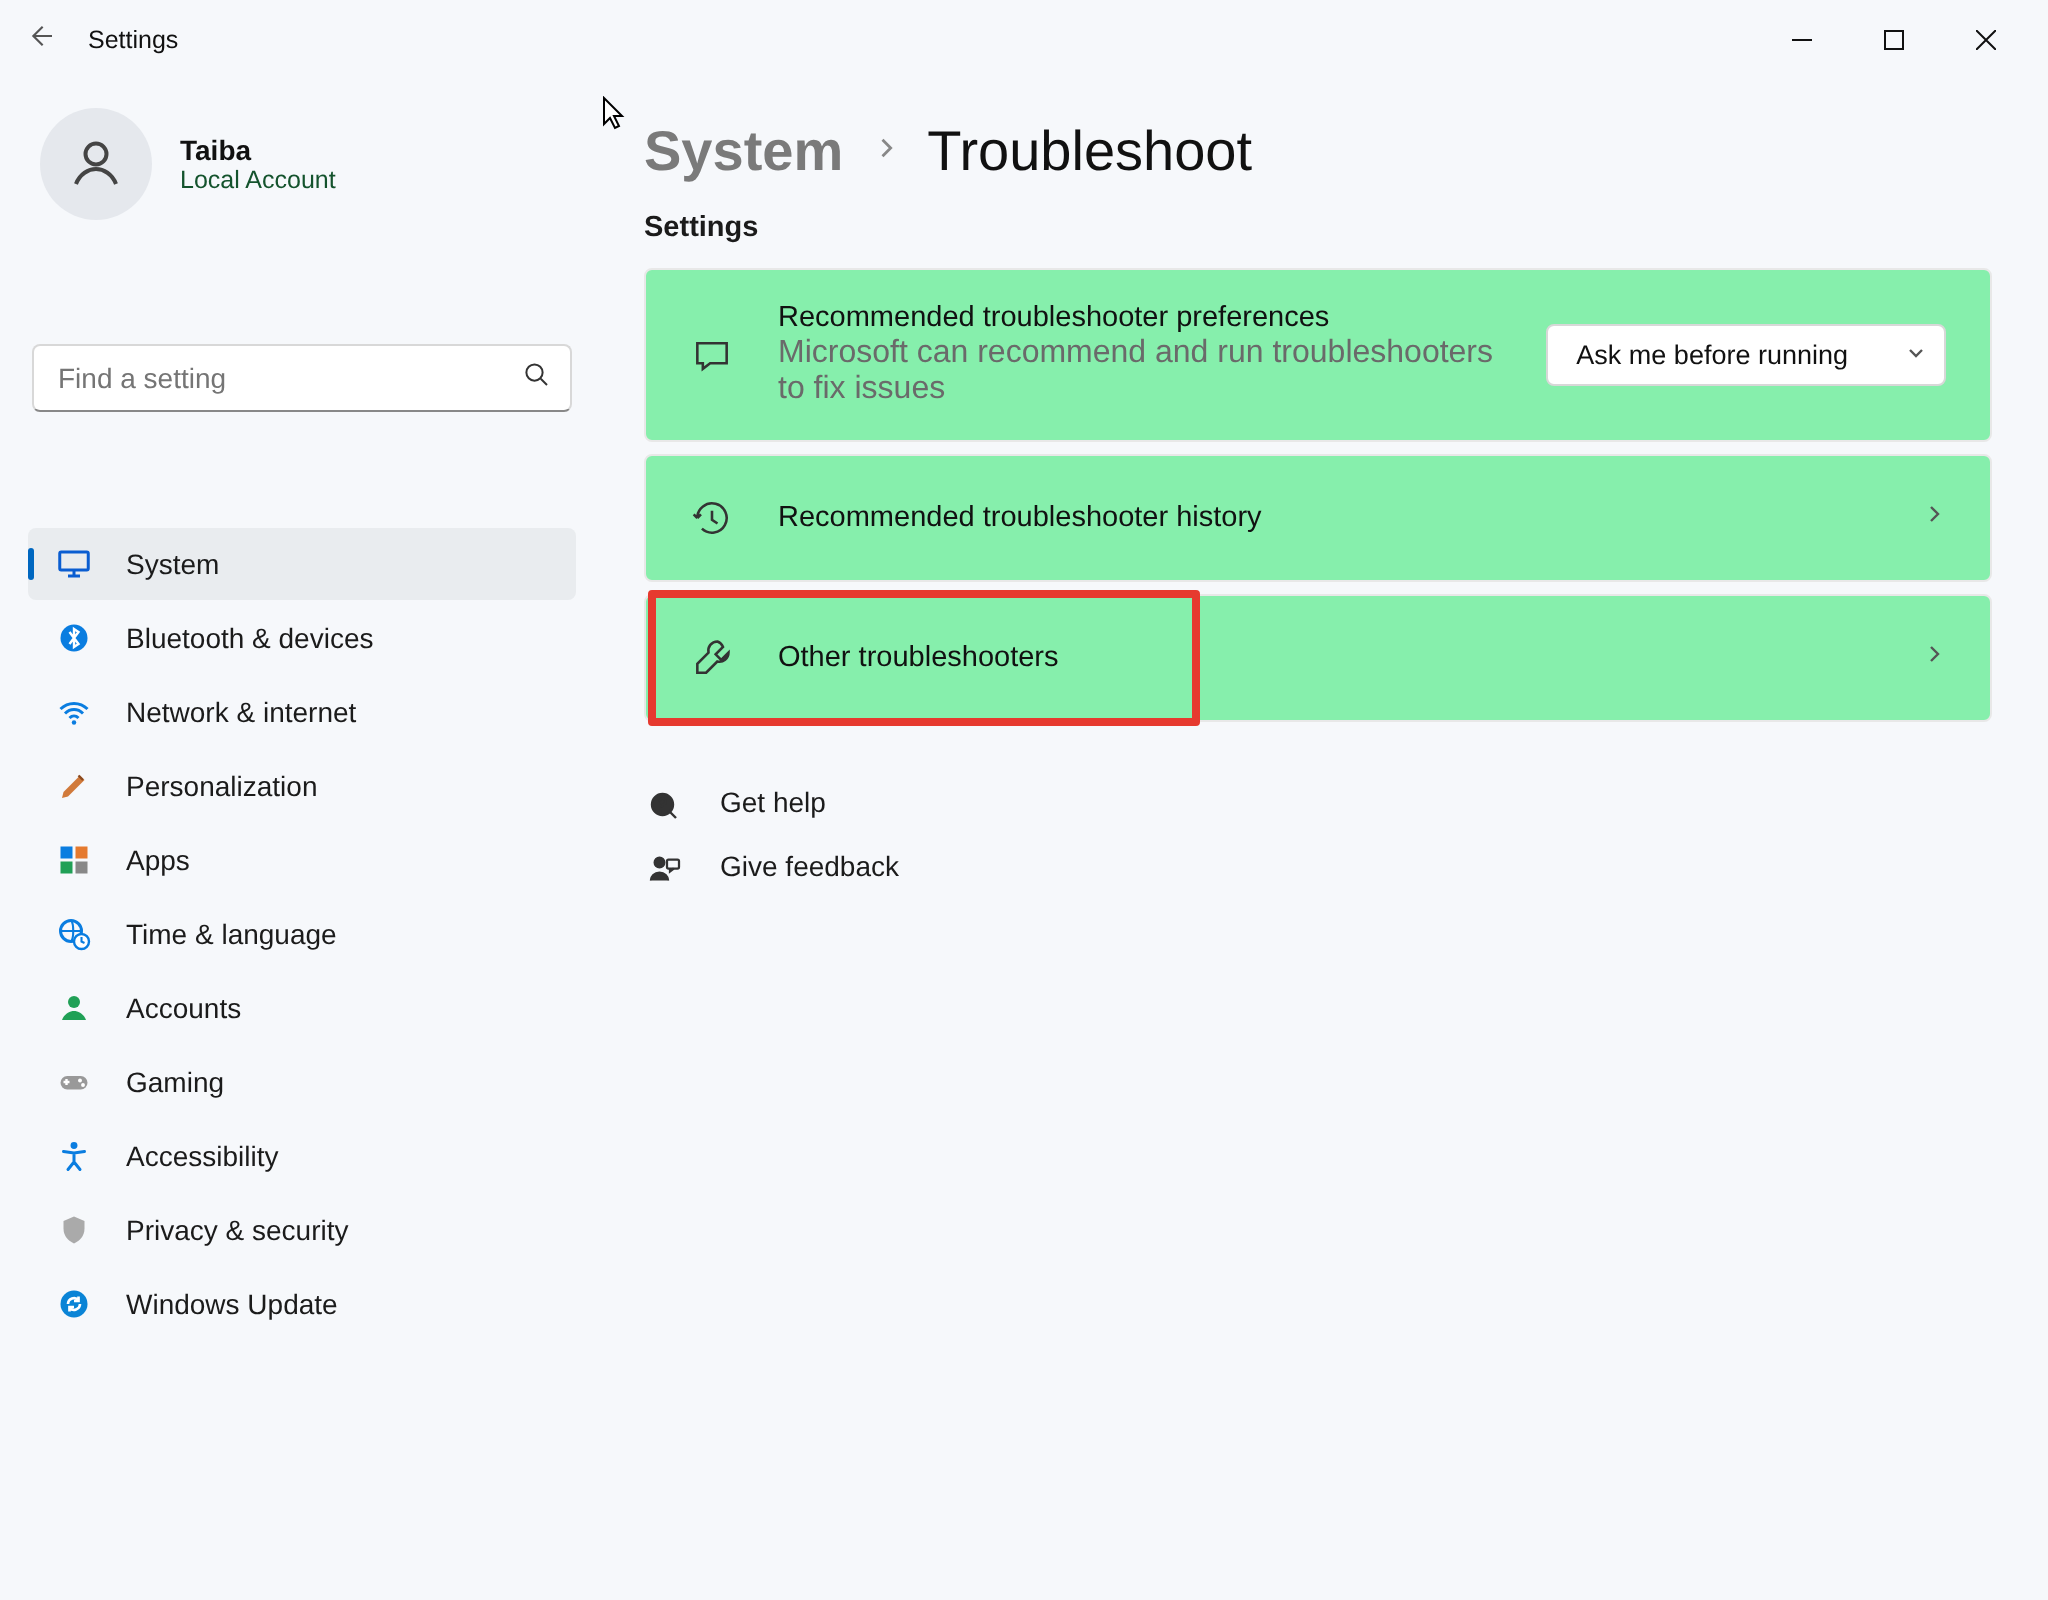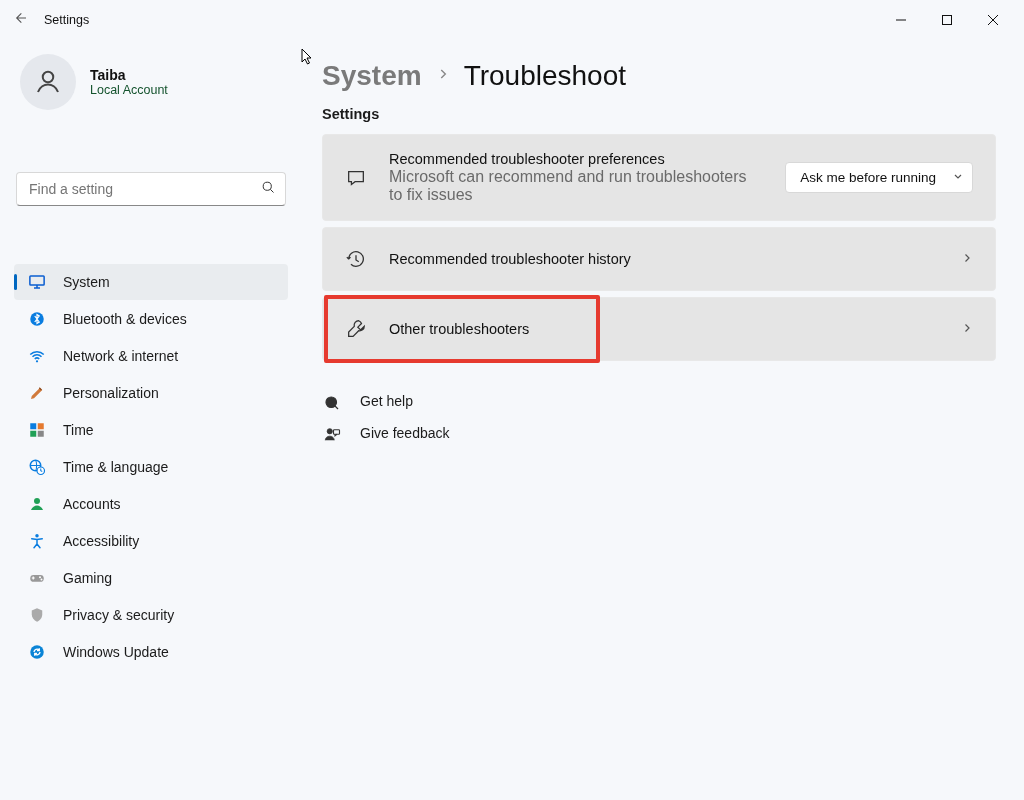--- a/index.html
+++ b/index.html
@@ -28,27 +28,27 @@
   .nav-item.active { background:#e9ecef; }
   .nav-item.active::before { content:""; position:absolute; left:0; top:10px; bottom:10px; width:3px; background:#0067c0; border-radius:2px; }
   .nav-ico { width:18px; height:18px; display:flex; align-items:center; justify-content:center; }
   .content { flex:1; padding:16px 28px 0 22px; }
   .breadcrumb { display:flex; align-items:center; gap:14px; margin:4px 0 14px 0; }
   .crumb-parent { font-size:28px; font-weight:600; color:#7a7a7a; }
   .crumb-current { font-size:28px; font-weight:400; color:#111; }
   .crumb-sep svg { width:14px; height:14px; stroke:#888; fill:none; stroke-width:2.4; }
   .section-label { font-size:14.5px; font-weight:600; color:#1b1b1b; margin:6px 0 12px 0; }
   .cards { display:flex; flex-direction:column; gap:6px; }
-  .card { background:#e5e5e5; border:1px solid #e8e8e8; border-radius:4px; display:flex; align-items:center; padding:16px 22px; gap:22px; min-height:64px; }
+  .card { background:#86efac; border:1px solid #e8e8e8; border-radius:4px; display:flex; align-items:center; padding:16px 22px; gap:22px; min-height:64px; }
   .card-ico { width:22px; height:22px; display:flex; align-items:center; justify-content:center; }
   .card-ico svg { width:22px; height:22px; stroke:#333; fill:none; stroke-width:1.4; }
   .card-body { flex:1; }
   .card-title { font-size:14.5px; color:#111; }
   .card-sub { font-size:16px; color:#6a6a6a; margin-top:1px; }
-  .card-action { font-size:13.5px; color:#111; background:#fff; border:1px solid #d8d8d8; border-radius:4px; padding:7px 36px 7px 14px; position:relative; }
+  .card-action { font-size:13.5px; color:#111; background:#fff; border:1px solid #d8d8d8; border-radius:4px; padding:7px 48px 7px 14px; position:relative; }
   .card-action .chev { position:absolute; right:8px; top:50%; transform:translateY(-50%); }
   .card .chev svg { width:12px; height:12px; stroke:#555; fill:none; stroke-width:2.4; }
   .highlight-box { position:absolute; border:4px solid #e63a2f; border-radius:2px; pointer-events:none; }
   .links { margin-top:32px; display:flex; flex-direction:column; gap:12px; }
   .link-row { display:flex; align-items:flex-start; gap:18px; font-size:14px; color:#1b1b1b; }
   .link-row .lico { width:20px; height:20px; display:flex; align-items:center; justify-content:center; }
   .link-row .lico svg { width:18px; height:18px; stroke:#333; fill:#333; }
   .cursor { position:absolute; left:300px; top:48px; pointer-events:none; }
   .cursor svg { width:14px; height:18px; }
   .back-icon svg { width:16px; height:16px; stroke:#555; fill:none; stroke-width:1.6; }
@@ -152,21 +152,21 @@
         </div>
         <div class="nav-item">
           <span class="nav-ico">
               <svg viewBox="0 0 24 24">
                 <rect x="3" y="3" width="8" height="8" fill="#0a7de0"></rect>
                 <rect x="13" y="3" width="8" height="8" fill="#e57a2f"></rect>
                 <rect x="3" y="13" width="8" height="8" fill="#20a056"></rect>
                 <rect x="13" y="13" width="8" height="8" fill="#888"></rect>
               </svg>
             </span>
-          <span>Time</span>
+          <span>Apps</span>
         </div>
         <div class="nav-item">
           <span class="nav-ico">
               <svg viewBox="0 0 24 24">
                 <circle cx="10" cy="10" r="7" fill="none" stroke="#0a7de0" stroke-width="2"></circle>
                 <path d="M3 10h14M10 3c2 2 2 12 0 14" stroke="#0a7de0" stroke-width="1.4" fill="none"></path>
                 <circle cx="17" cy="17" r="5" fill="#fff" stroke="#0a7de0" stroke-width="1.6"></circle>
                 <path d="M17 14v3l2 1" stroke="#0a7de0" stroke-width="1.4" fill="none"></path>
               </svg>
             </span>
@@ -177,36 +177,36 @@
               <svg viewBox="0 0 24 24">
                 <circle cx="12" cy="8" r="4" fill="#20a056"></circle>
                 <path d="M4 20c1.5-4 5-6 8-6s6.5 2 8 6" fill="#20a056"></path>
               </svg>
             </span>
           <span>Accounts</span>
         </div>
         <div class="nav-item">
           <span class="nav-ico">
               <svg viewBox="0 0 24 24">
-                <circle cx="12" cy="5" r="2.3" fill="#0a7de0"></circle>
-                <path d="M5 9l7 1 7-1M12 10v6M12 16l-4 5M12 16l4 5" stroke="#0a7de0" stroke-width="2" fill="none" stroke-linecap="round"></path>
-              </svg>
-            </span>
-          <span>Accessibility</span>
-        </div>
-        <div class="nav-item">
-          <span class="nav-ico">
-              <svg viewBox="0 0 24 24">
                 <rect x="3" y="8" width="18" height="9" rx="4.5" fill="#999"></rect>
                 <circle cx="16" cy="11" r="1.3" fill="#fff"></circle>
                 <circle cx="18" cy="14" r="1.3" fill="#fff"></circle>
                 <path d="M7 10v4M5 12h4" stroke="#fff" stroke-width="1.6"></path>
               </svg>
             </span>
           <span>Gaming</span>
+        </div>
+        <div class="nav-item">
+          <span class="nav-ico">
+              <svg viewBox="0 0 24 24">
+                <circle cx="12" cy="5" r="2.3" fill="#0a7de0"></circle>
+                <path d="M5 9l7 1 7-1M12 10v6M12 16l-4 5M12 16l4 5" stroke="#0a7de0" stroke-width="2" fill="none" stroke-linecap="round"></path>
+              </svg>
+            </span>
+          <span>Accessibility</span>
         </div>
         <div class="nav-item">
           <span class="nav-ico">
               <svg viewBox="0 0 24 24">
                 <path d="M12 3l7 3v5c0 5-3 8-7 10-4-2-7-5-7-10V6z" fill="#aaa"></path>
               </svg>
             </span>
           <span>Privacy &amp; security</span>
         </div>
         <div class="nav-item">

